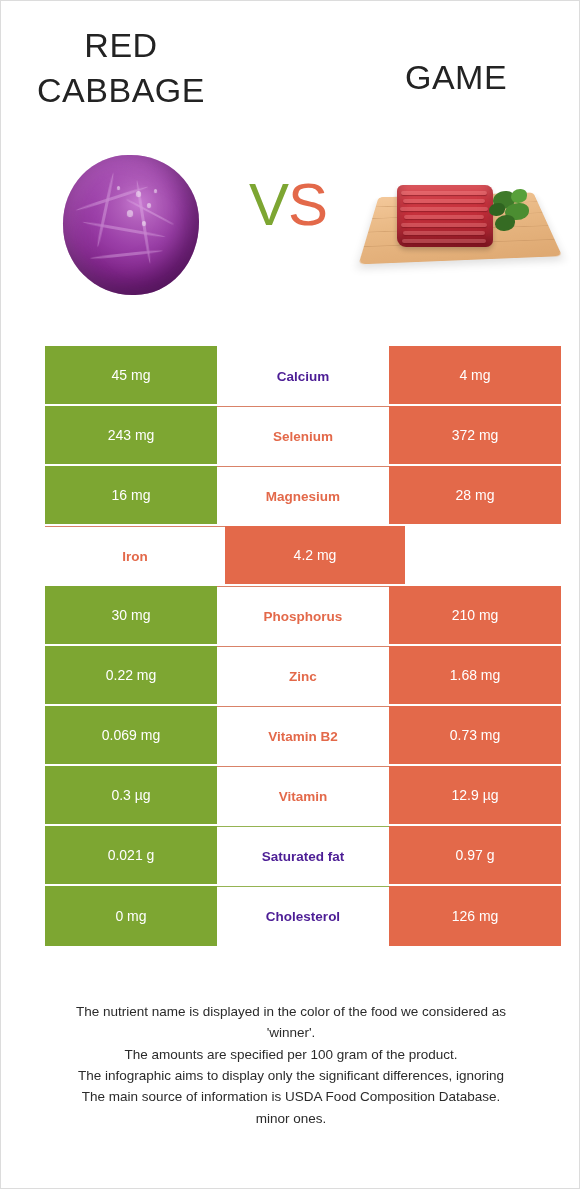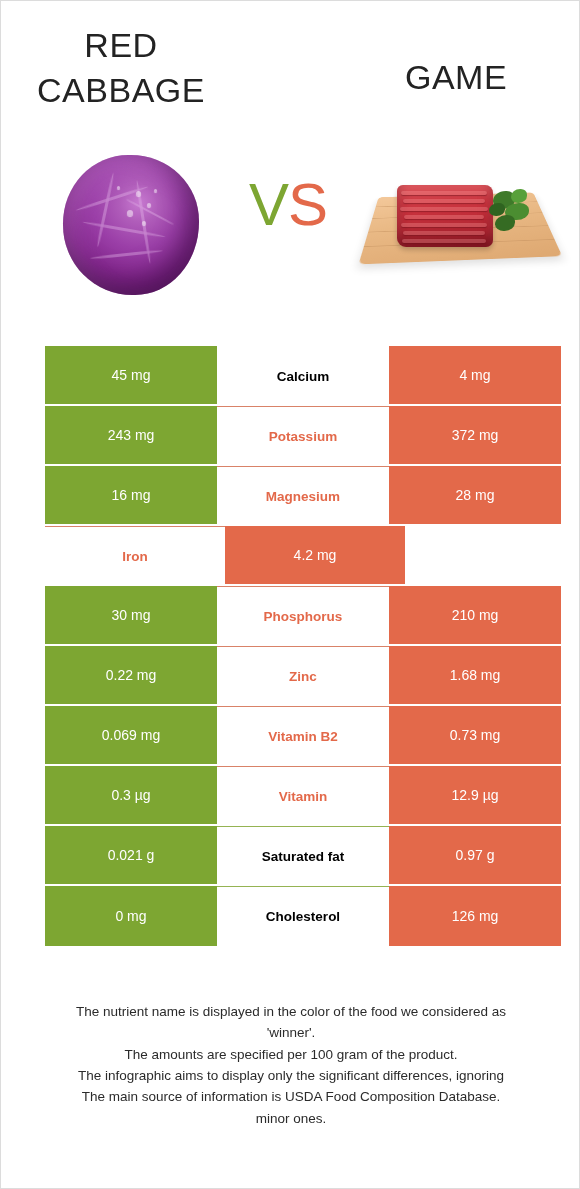--- a/index.html
+++ b/index.html
@@ -194,21 +194,21 @@
   .cell-right { background: #E3694A; }
   .cell-mid {
     width: 180px;
     background: #ffffff;
     font-weight: 700;
     font-size: 13.5px;
   }
   .row:last-child .cell-left,
   .row:last-child .cell-right { border-bottom: none; }
 
-  .cell-mid.win-green  { color: #000000; border-top: 1px solid #95b352; }
+  .cell-mid.win-green  { color: #4c1d95; border-top: 1px solid #95b352; }
   .cell-mid.win-orange { color: #E3694A; border-top: 1px solid #d98268; }
   .row:first-child .cell-mid { border-top: none; }
 
   
   .footer {
     position: absolute;
     top: 1000px;
     left: 28px;
     width: 524px;
     text-align: center;
@@ -283,21 +283,21 @@
   </div>
 
   <div class="table" id="comparison-table">
       <div class="row">
         <div class="cell cell-left">45 mg</div>
         <div class="cell cell-mid win-green">Calcium</div>
         <div class="cell cell-right">4 mg</div>
       </div>
       <div class="row">
         <div class="cell cell-left">243 mg</div>
-        <div class="cell cell-mid win-orange">Potassium</div>
+        <div class="cell cell-mid win-orange">Selenium</div>
         <div class="cell cell-right">372 mg</div>
       </div>
       <div class="row">
         <div class="cell cell-left">16 mg</div>
         <div class="cell cell-mid win-orange">Magnesium</div>
         <div class="cell cell-right">28 mg</div>
       </div>
       <div class="row">
         <div class="cell cell-mid win-orange">Iron</div>
         <div class="cell cell-right">4.2 mg</div>

